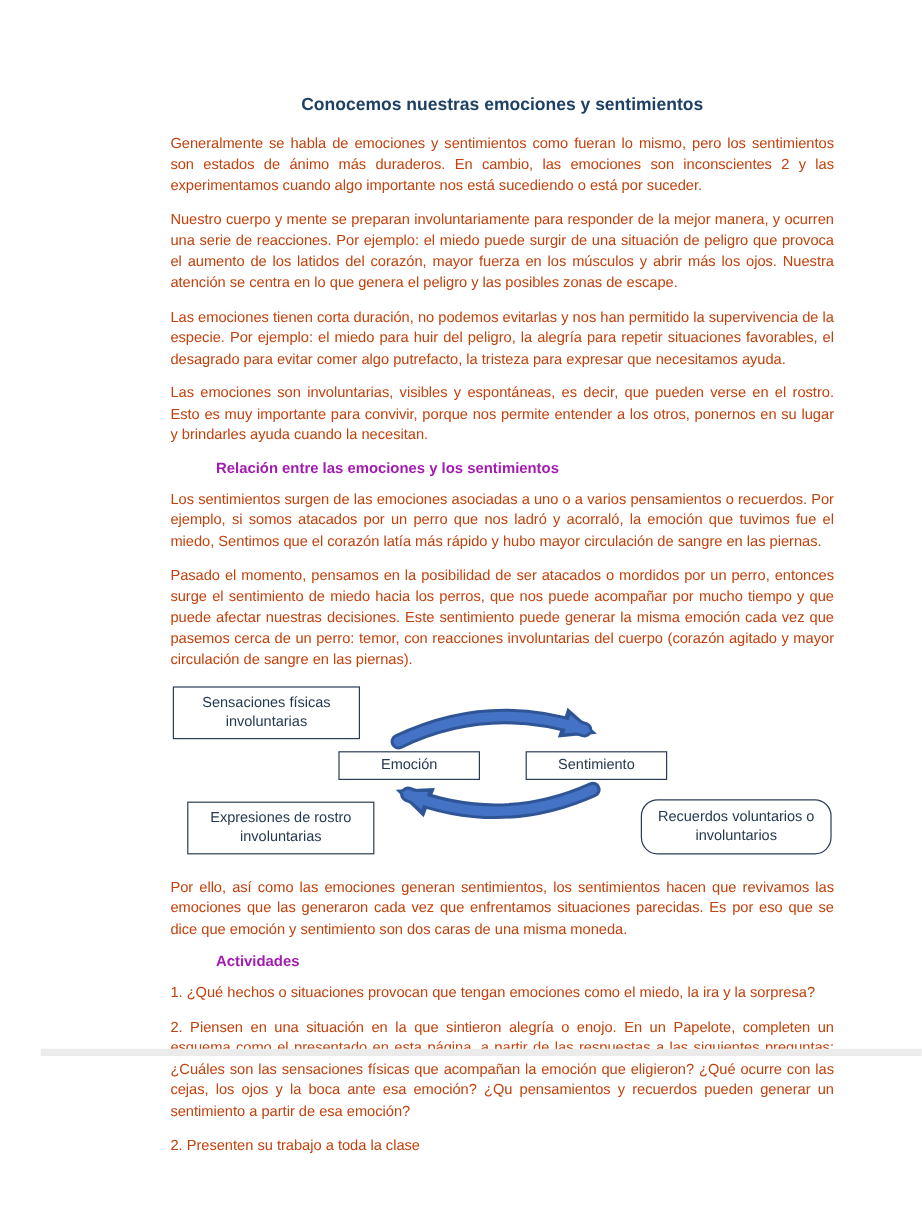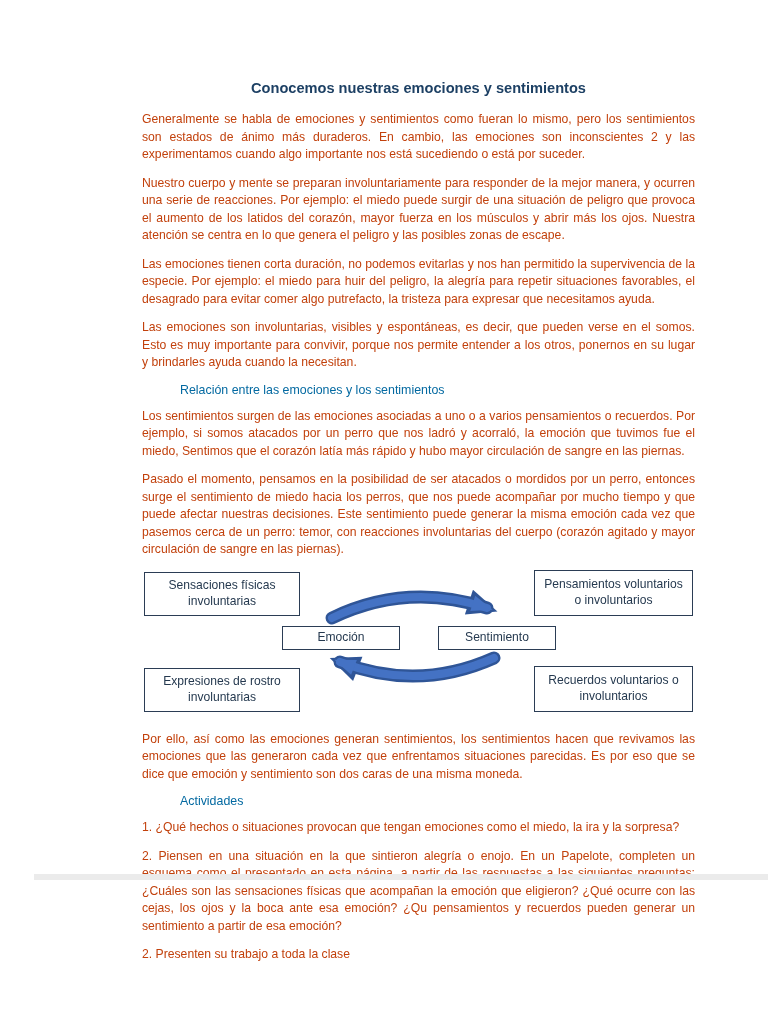--- a/index.html
+++ b/index.html
@@ -2,48 +2,48 @@
 <html><head>
 <meta charset="utf-8">
 <style>
   * { margin:0; padding:0; box-sizing:border-box; }
   html,body { width:768px; height:1024px; background:#ffffff; overflow:hidden; }
   body { font-family:"Liberation Sans", sans-serif; color:#25394f; }
   .page { position:relative; width:768px; height:880px; background:#ffffff;margin-left:34px; }
   .content { position:absolute; left:108px; top:80px; width:553px; }
   .title { font-size:14.6px; font-weight:bold; color:#1d4064; text-align:center; margin-bottom:15px; }
   .para { font-size:12.2px; line-height:17.5px; text-align:justify; margin-bottom:11px; color:#c2410c; }
-  .heading { font-size:12.4px; font-weight:normal; color:#0369a1; margin-bottom:11px;padding-left:38px; }
+  .heading { font-size:12.4px; font-weight:bold; color:#a21caf; margin-bottom:11px;padding-left:38px; }
   .diagram { position:relative; width:553px; height:150px; margin:3px 0 11px 0; }
   .cycle { position:absolute; left:0; top:0; }
   .dbox {
     position:absolute; border:1.6px solid #2b3d55; background:#ffffff;
     display:flex; align-items:center; justify-content:center;
     text-align:center; font-size:12.1px; line-height:1.3; padding:2px 8px; color:#25394f;
   }
   .box-tl { left:2px;   top:2px;  width:156px; height:44px; }
   .box-tr { left:392px; top:0px;  width:159px; height:46px; }
   .box-em { left:140px; top:56px; width:118px; height:24px; }
   .box-se { left:296px; top:56px; width:118px; height:24px; }
-  .box-bl { left:2px;   top:98px; width:156px; height:44px; }
-  .box-br { left:392px; top:96px; width:159px; height:46px; }
+  .box-bl { left:14px;   top:98px; width:156px; height:44px; }
+  .box-br { left:392px; top:96px; width:159px; height:46px;border-radius:14px; }
   .bottom-edge { position:absolute; left:0; bottom:0; width:768px; height:6px; background:#ebebeb; }
 </style>
 </head>
 <body>
 
 <div class="page">
   <div class="content">
 
     <h1 class="title">Conocemos nuestras emociones y sentimientos</h1>
 
     <p class="para">Generalmente se habla de emociones y sentimientos como fueran lo mismo, pero los sentimientos son estados de ánimo más duraderos. En cambio, las emociones son inconscientes 2 y las experimentamos cuando algo importante nos está sucediendo o está por suceder.</p>
     <p class="para">Nuestro cuerpo y mente se preparan involuntariamente para responder de la mejor manera, y ocurren una serie de reacciones. Por ejemplo: el miedo puede surgir de una situación de peligro que provoca el aumento de los latidos del corazón, mayor fuerza en los músculos y abrir más los ojos. Nuestra atención se centra en lo que genera el peligro y las posibles zonas de escape.</p>
     <p class="para">Las emociones tienen corta duración, no podemos evitarlas y nos han permitido la supervivencia de la especie. Por ejemplo: el miedo para huir del peligro, la alegría para repetir situaciones favorables, el desagrado para evitar comer algo putrefacto, la tristeza para expresar que necesitamos ayuda.</p>
-    <p class="para">Las emociones son involuntarias, visibles y espontáneas, es decir, que pueden verse en el somos. Esto es muy importante para convivir, porque nos permite entender a los otros, ponernos en su lugar y brindarles ayuda cuando la necesitan.</p>
+    <p class="para">Las emociones son involuntarias, visibles y espontáneas, es decir, que pueden verse en el rostro. Esto es muy importante para convivir, porque nos permite entender a los otros, ponernos en su lugar y brindarles ayuda cuando la necesitan.</p>
 
     <h2 class="heading">Relación entre las emociones y los sentimientos</h2>
 
     <p class="para">Los sentimientos surgen de las emociones asociadas a uno o a varios pensamientos o recuerdos. Por ejemplo, si somos atacados por un perro que nos ladró y acorraló, la emoción que tuvimos fue el miedo, Sentimos que el corazón latía más rápido y hubo mayor circulación de sangre en las piernas.</p>
     <p class="para">Pasado el momento, pensamos en la posibilidad de ser atacados o mordidos por un perro, entonces surge el sentimiento de miedo hacia los perros, que nos puede acompañar por mucho tiempo y que puede afectar nuestras decisiones. Este sentimiento puede generar la misma emoción cada vez que pasemos cerca de un perro: temor, con reacciones involuntarias del cuerpo (corazón agitado y mayor circulación de sangre en las piernas).</p>
 
     <div class="diagram">
       <svg class="cycle" width="553" height="150" viewBox="0 0 553 150">
         <defs>
           <marker id="ahO" markerUnits="userSpaceOnUse" markerWidth="34" markerHeight="30" refX="20" refY="15" orient="auto">
@@ -53,21 +53,20 @@
             <path d="M5,7 L26,15 L5,23 Z" fill="#4472C4"></path>
           </marker>
         </defs>
         <path d="M190,48 Q265,12 345,38" fill="none" stroke-width="13" stroke-linecap="round" marker-end="url(#ahO)" stroke="#2f5597"></path>
         <path d="M190,48 Q265,12 345,38" fill="none" stroke-width="8" stroke-linecap="round" marker-end="url(#ahF)" stroke="#4472C4"></path>
         <path d="M352,88 Q276,122 198,92" fill="none" stroke-width="13" stroke-linecap="round" marker-end="url(#ahO)" stroke="#2f5597"></path>
         <path d="M352,88 Q276,122 198,92" fill="none" stroke-width="8" stroke-linecap="round" marker-end="url(#ahF)" stroke="#4472C4"></path>
       </svg>
 
       <div class="dbox box-tl">Sensaciones físicas involuntarias</div>
-      <div class="dbox box-tr">Pensamientos voluntarios o involuntarios</div>
       <div class="dbox box-em">Emoción</div>
       <div class="dbox box-se">Sentimiento</div>
       <div class="dbox box-bl">Expresiones de rostro involuntarias</div>
       <div class="dbox box-br">Recuerdos voluntarios o involuntarios</div>
     </div>
 
     <p class="para">Por ello, así como las emociones generan sentimientos, los sentimientos hacen que revivamos las emociones que las generaron cada vez que enfrentamos situaciones parecidas. Es por eso que se dice que emoción y sentimiento son dos caras de una misma moneda.</p>
 
     <h2 class="heading">Actividades</h2>
 

